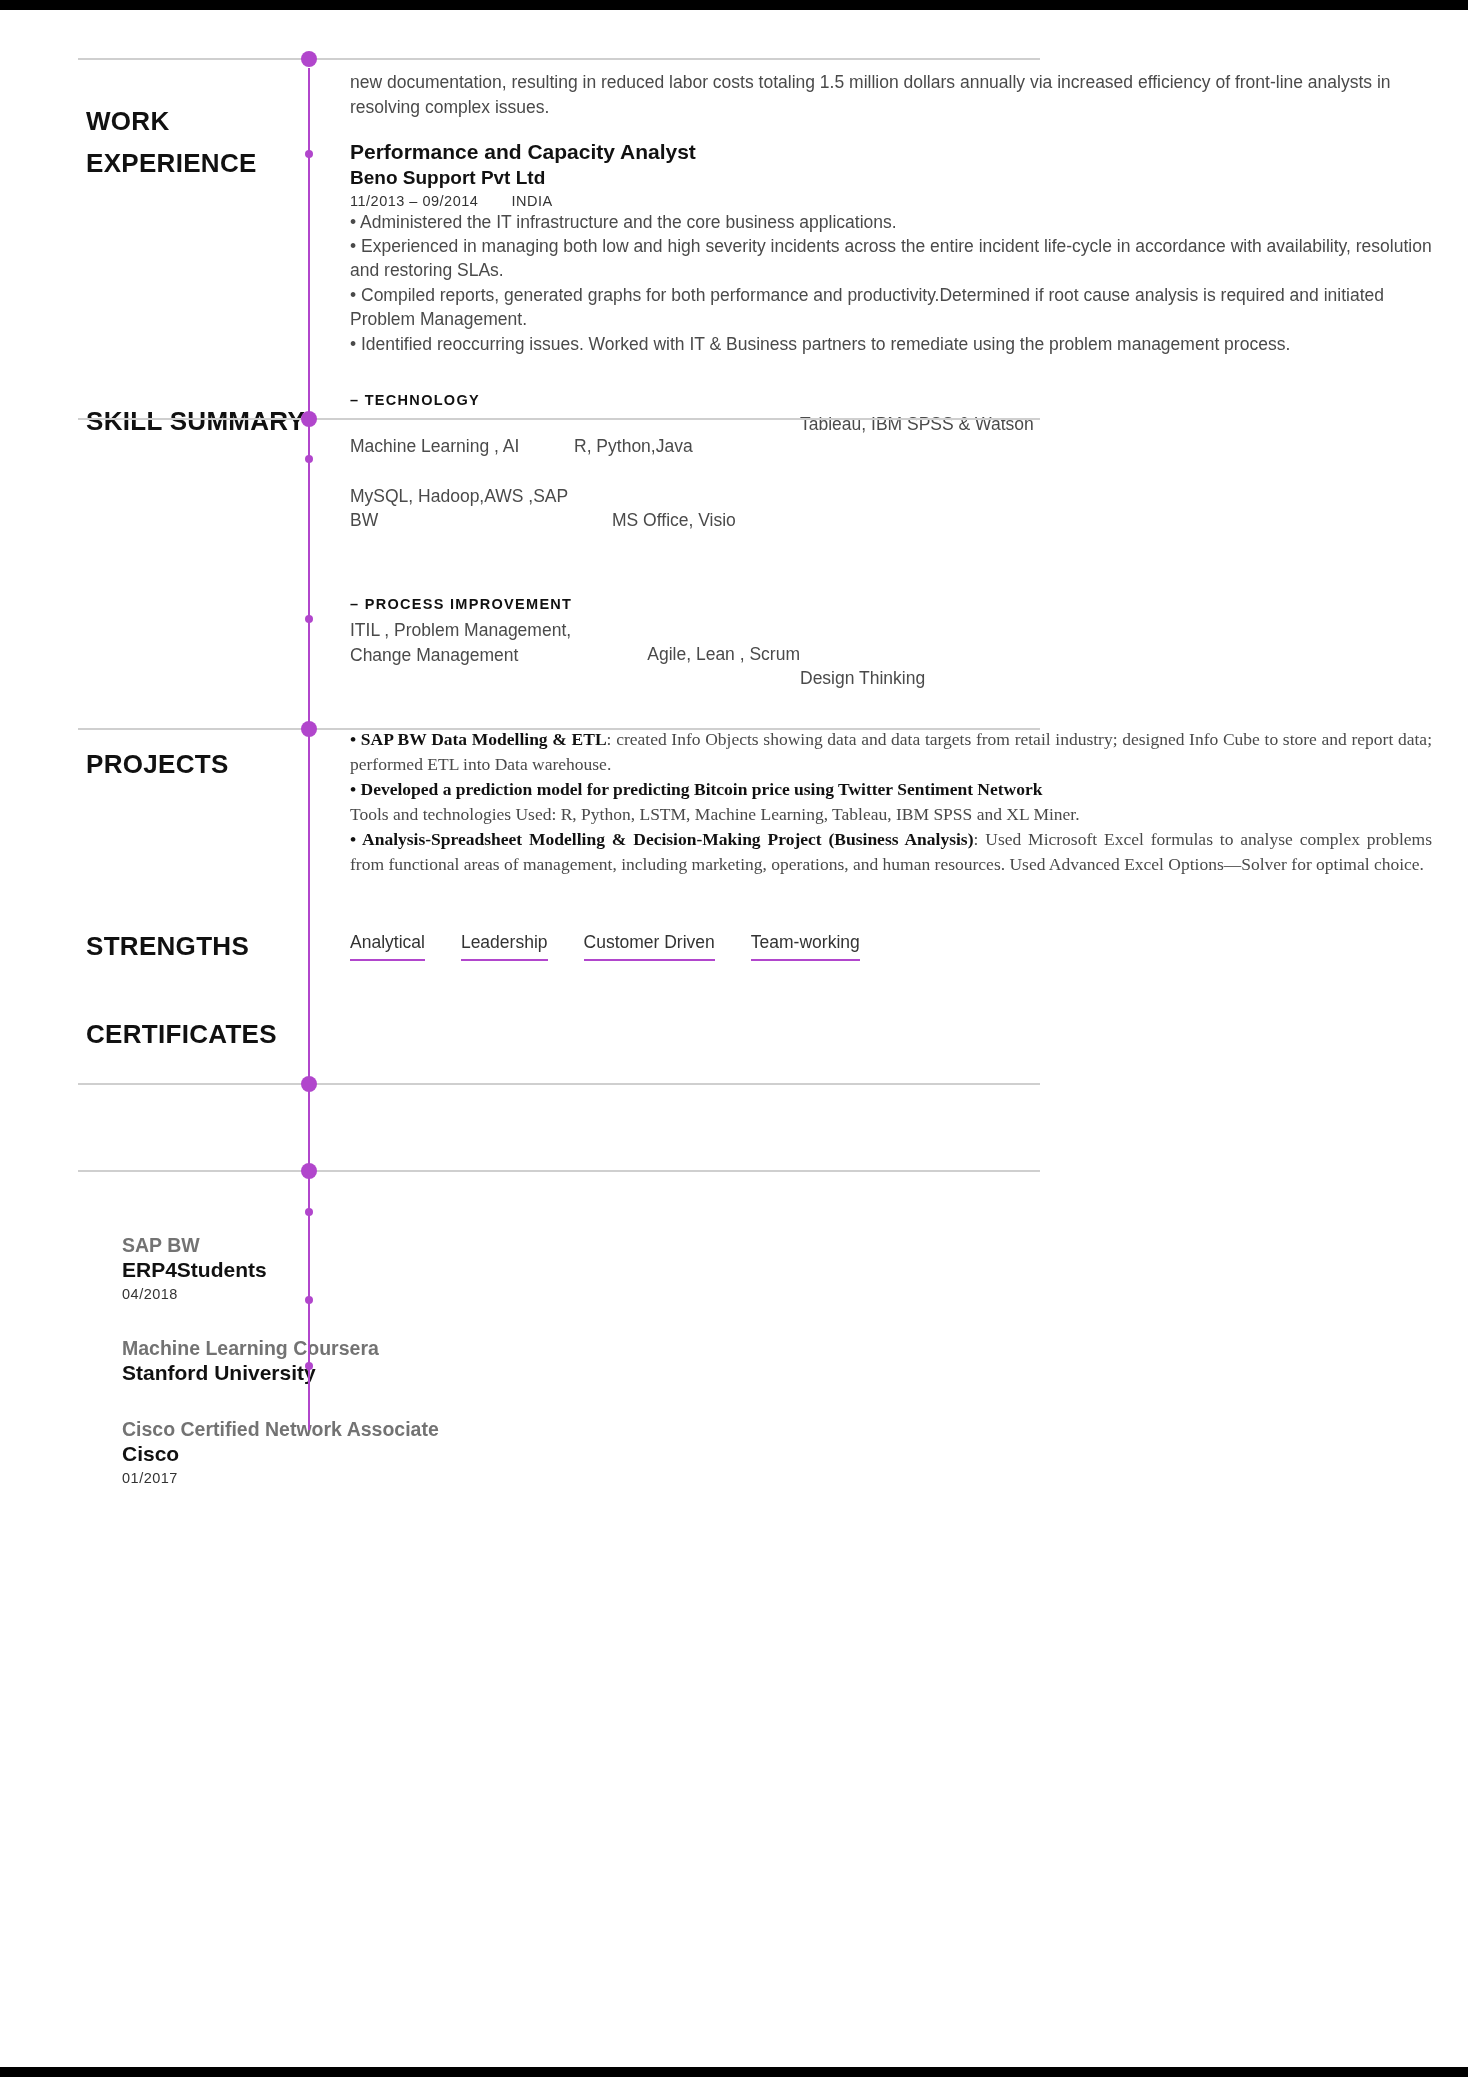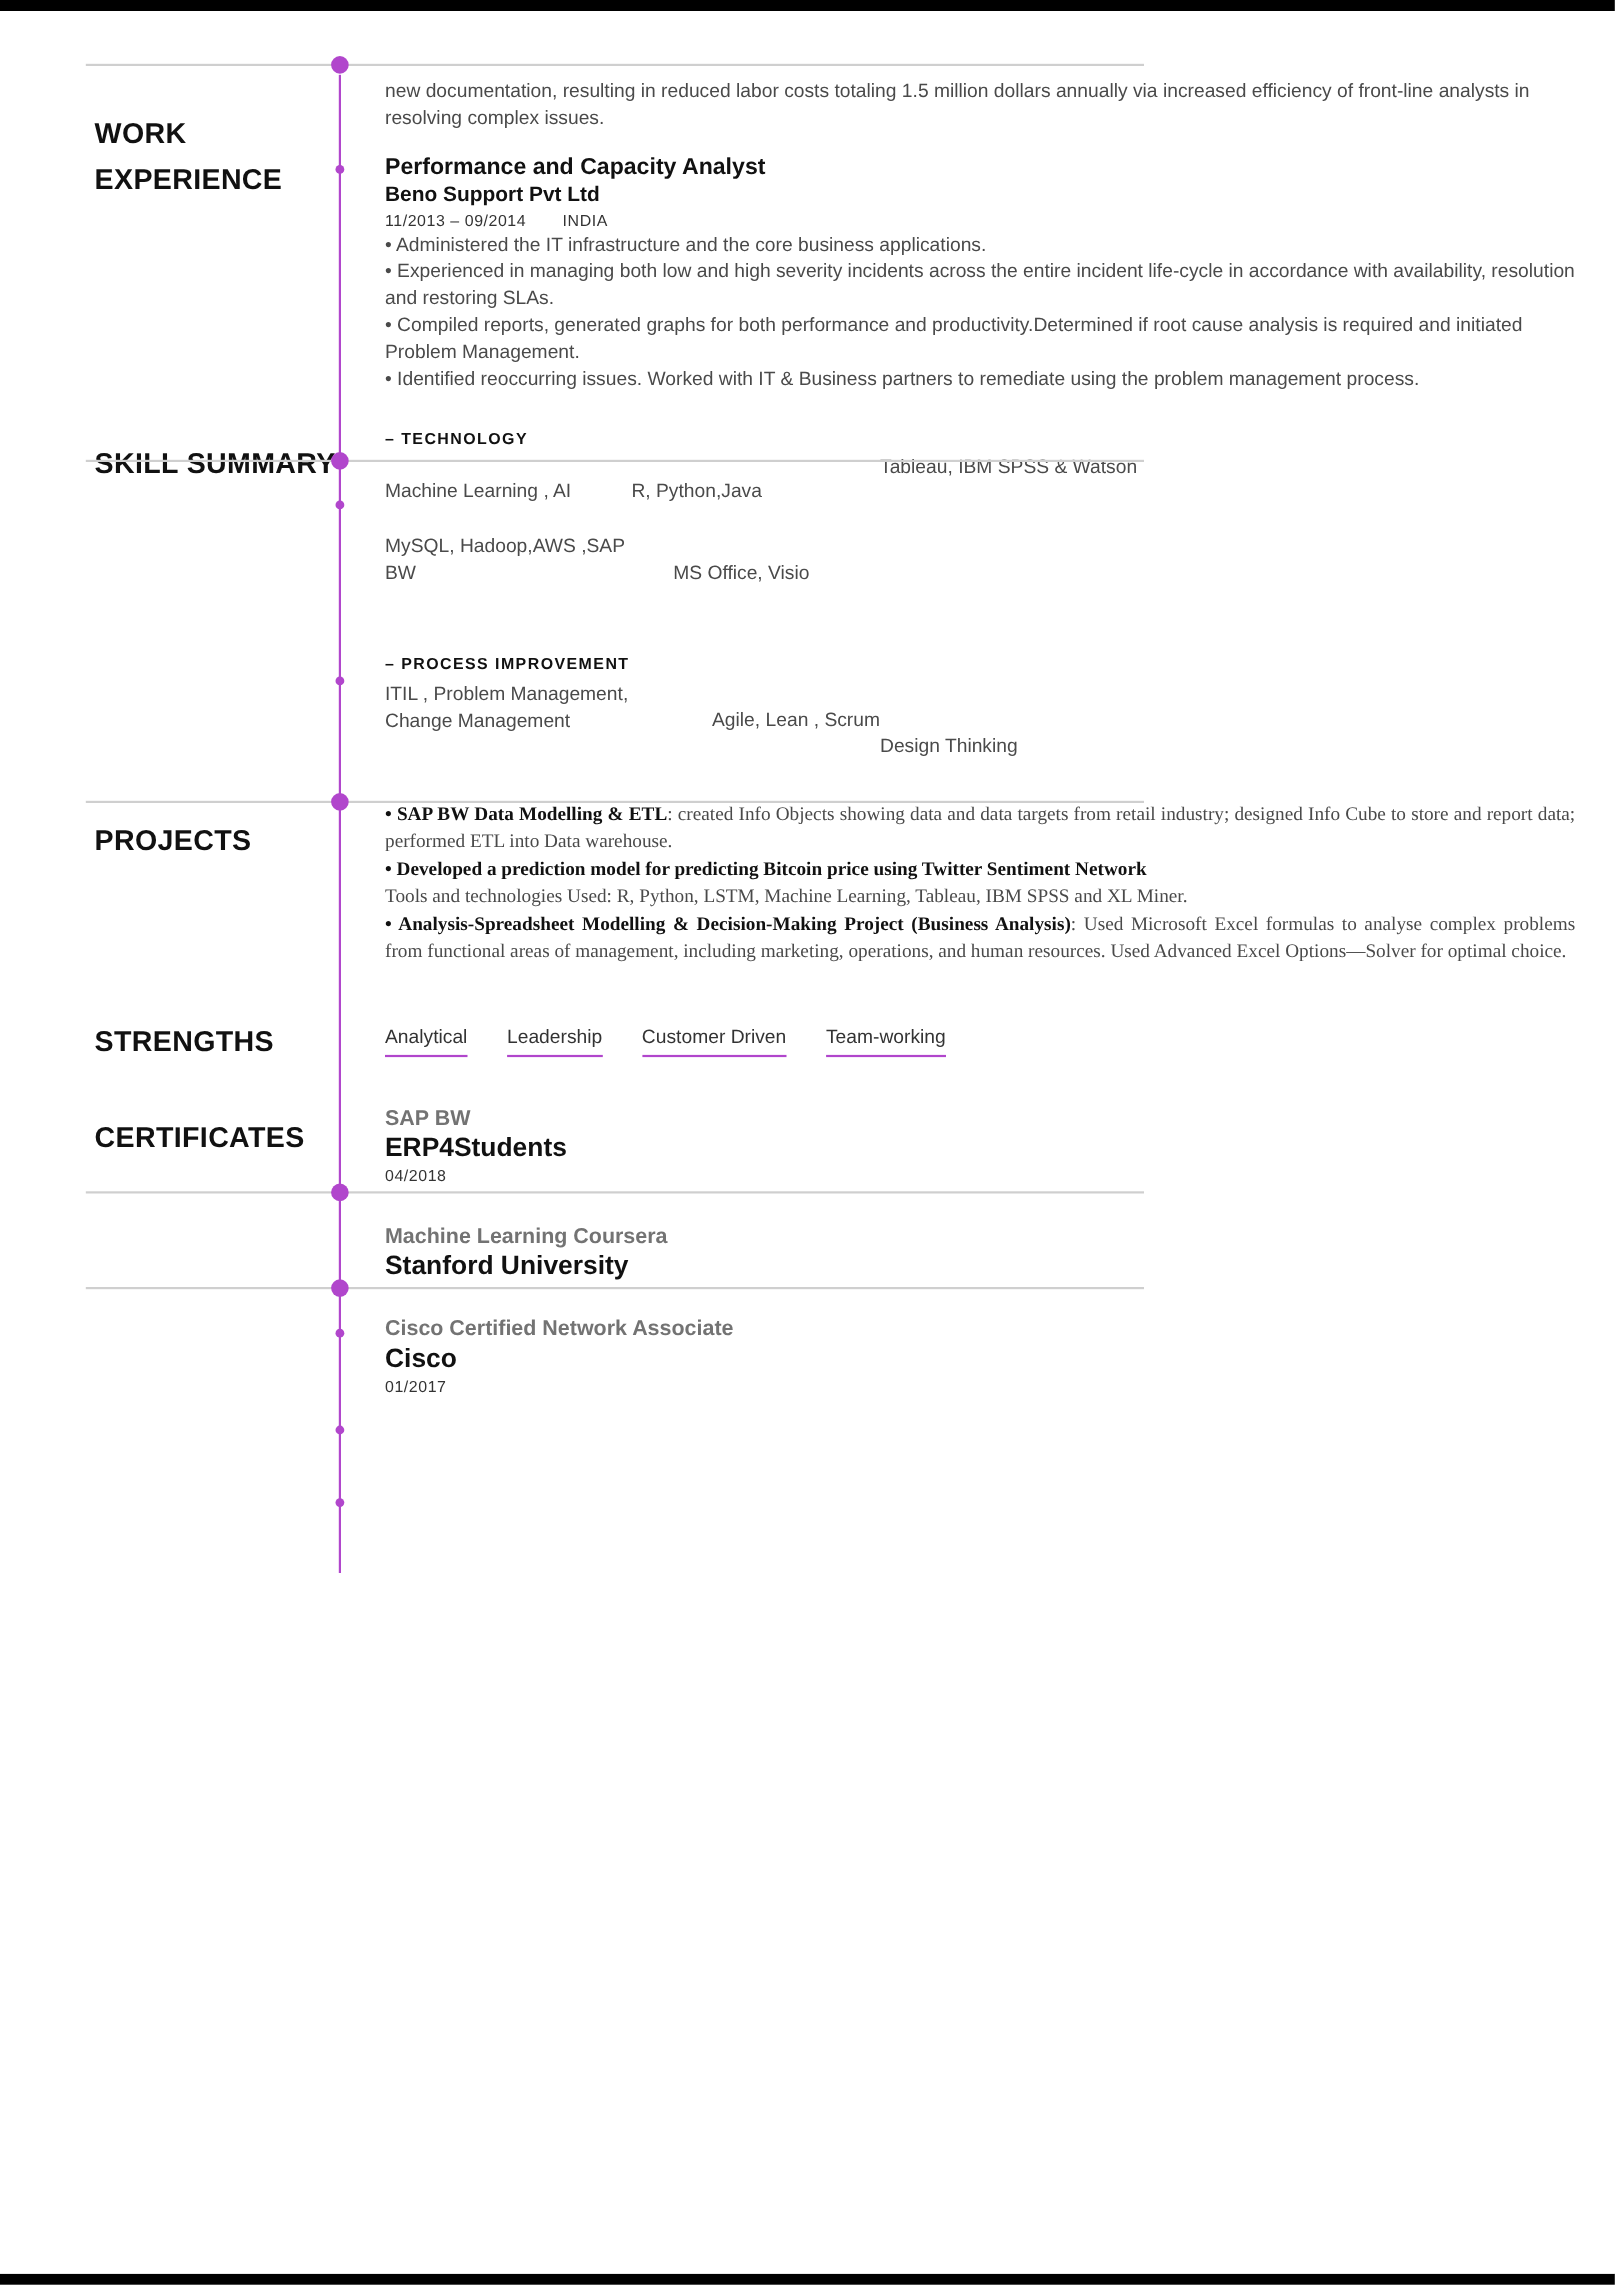--- a/index.html
+++ b/index.html
@@ -174,21 +174,21 @@
   .cert {
     margin-bottom: 0;
   }
   .cert-name {
     font-size: 19.5px;
     font-weight: bold;
     color: #737373;
     line-height: 1.26;
   }
   .cert-org {
-    font-size: 24px;
+    font-size: 21px;
     font-weight: bold;
     color: #111111;
     line-height: 1.26;
   }
   .cert-date {
     font-size: 14.5px;
     color: #333333;
     letter-spacing: 0.5px;
     margin-top: 2px;
   }
@@ -292,21 +292,21 @@
         </div>
       </div>
     </div>
 
     <div class="rule" style="top:1160px;"></div>
     <div class="dot-big" style="top:1153px;"></div>
     <div class="dot-small" style="top:1198px;"></div>
     <div class="dot-small" style="top:1286px;"></div>
     <div class="dot-small" style="top:1352px;"></div>
 
-    <div class="section" style="padding-top:22px;">
+    <div class="section" style="padding-top:22px;flex-direction:column;">
       <div class="sec-label" style="padding-top:24px;">CERTIFICATES</div>
       <div class="sec-body" style="padding-top:16px;">
 
         <div class="cert" style="margin-bottom:34px;">
           <div class="cert-name">SAP BW</div>
           <div class="cert-org">ERP4Students</div>
           <div class="cert-date">04/2018</div>
         </div>
 
         <div class="cert" style="margin-bottom:30px;">

